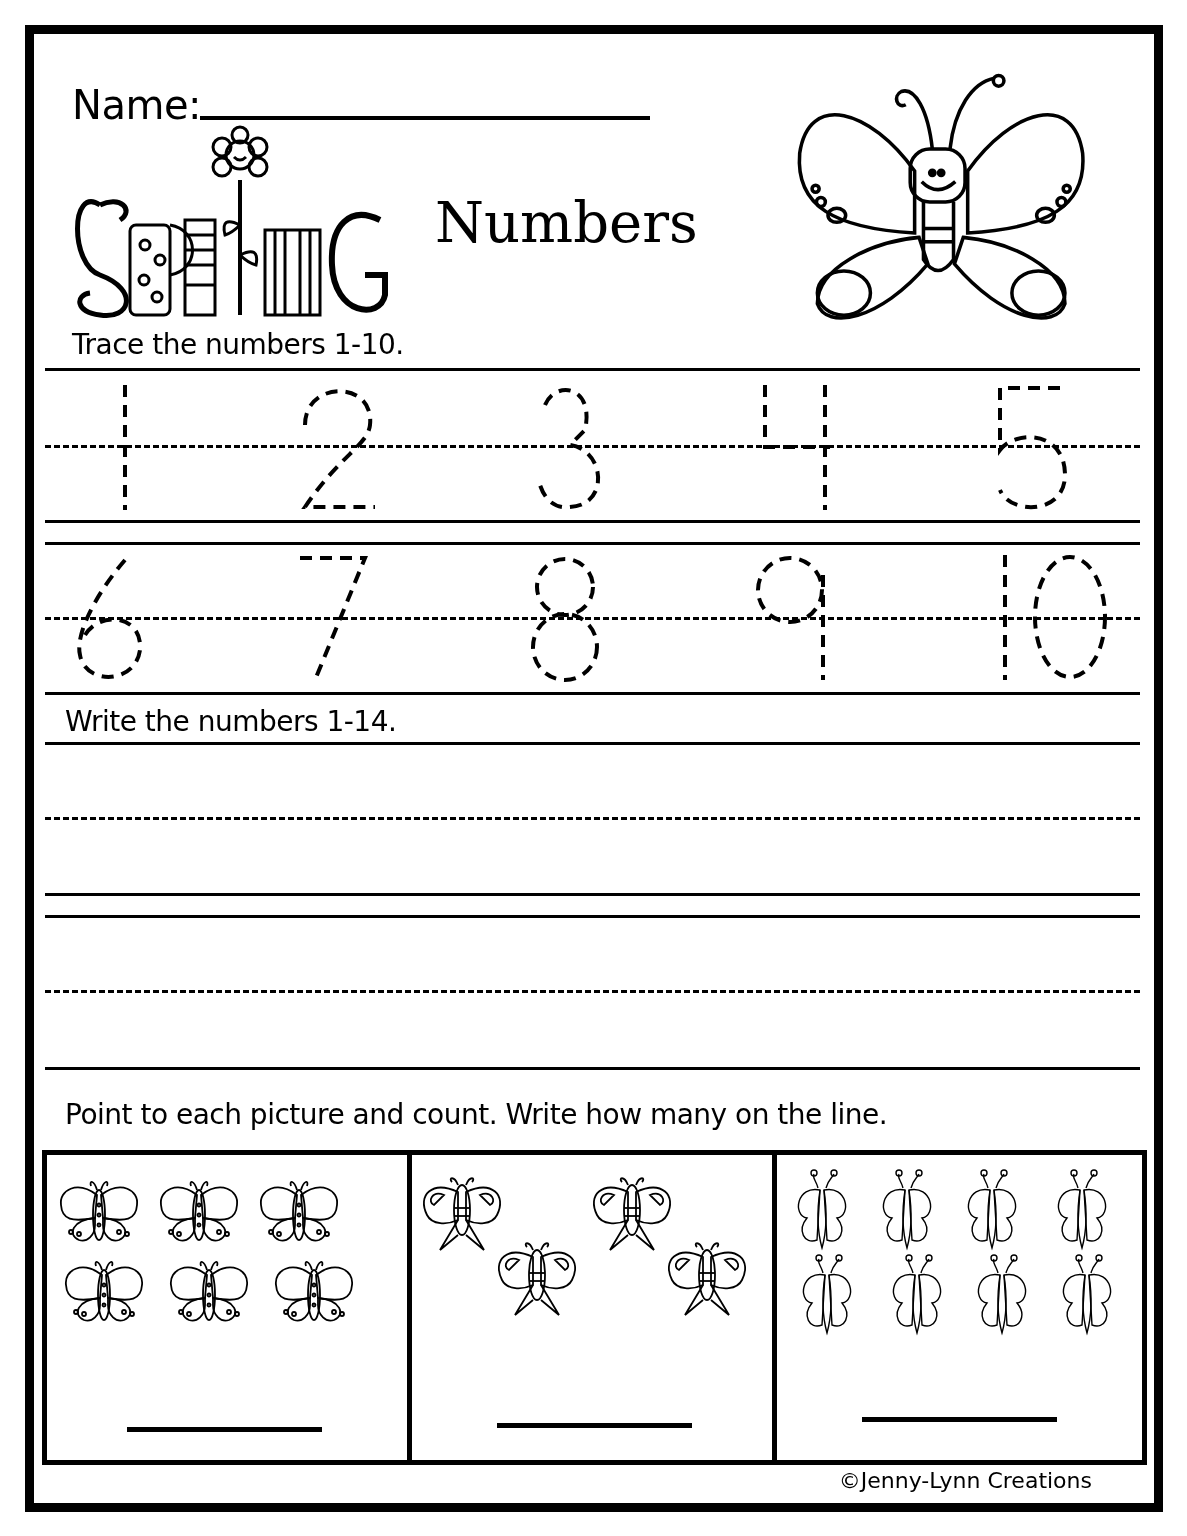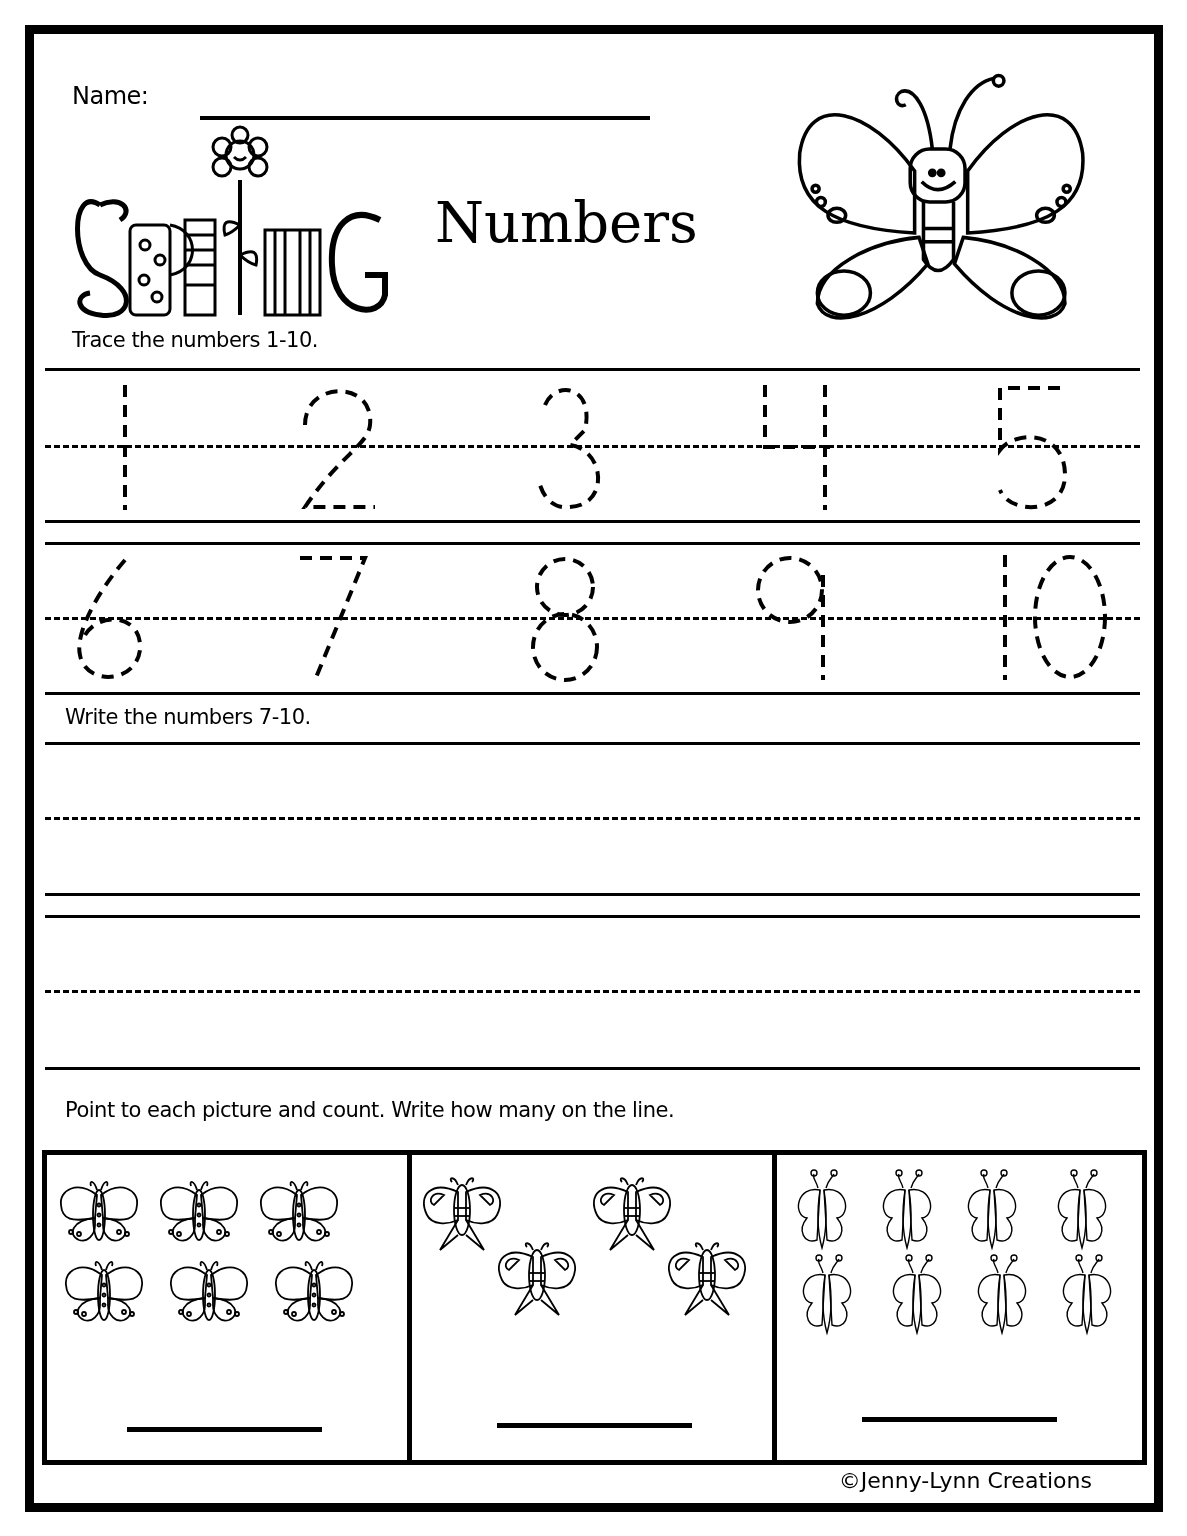--- a/index.html
+++ b/index.html
@@ -1,22 +1,22 @@
 <!DOCTYPE html>
 <html><head>
   <meta charset="utf-8">
   <style>
     html, body { margin: 0; padding: 0; background: #ffffff; }
     body { width: 1187px; height: 1536px; position: relative; overflow: hidden;
       font-family: "DejaVu Sans", sans-serif; color: #000; }
     .page-border { position: absolute; left: 25px; top: 25px; width: 1138px; height: 1487px;
       border: 9px solid #000; box-sizing: border-box; }
     .abs { position: absolute; }
-    .label { font-family: "DejaVu Sans", sans-serif; font-size: 21px; letter-spacing: -0.5px; }
-    .name-label { left: 72px; top: 82px; font-size: 24px; }
+    .label { font-family: "DejaVu Sans", sans-serif; font-size: 28px; letter-spacing: -0.5px; }
+    .name-label { left: 72px; top: 82px; font-size: 40px; }
     .name-line { left: 200px; top: 116px; width: 450px; height: 4px; background: #000; }
     .spring-logo { left: 60px; top: 125px; width: 340px; height: 200px; }
     .numbers-title { left: 435px; top: 190px; font-family: "DejaVu Serif", serif; font-size: 56px; }
     .butterfly-big { left: 782px; top: 62px; width: 336px; height: 280px; }
     .hline { position: absolute; left: 45px; width: 1095px; height: 3px; background: #000; }
     .dline { position: absolute; left: 45px; width: 1095px; height: 0; border-top: 3px dashed #000; }
     .trace-digit { position: absolute; width: 120px; height: 130px; }
     .count-box { position: absolute; top: 1150px; height: 315px; border: 5px solid #000; box-sizing: border-box; }
     .answer-line { position: absolute; height: 5px; background: #000; }
     .copyright { right: 95px; top: 1468px; font-size: 22px; margin-left: 28px; }
@@ -158,21 +158,21 @@
       <line x1="78" y1="20" x2="78" y2="125"></line>
   </svg>
 </div>
 <div class="trace-digit" style="left:985px; top:555px;">
   <svg width="140" height="130" fill="none" stroke="#000" stroke-width="4" stroke-dasharray="12 8">
     <line x1="20" y1="0" x2="20" y2="125"></line>
       <ellipse cx="85" cy="62" rx="35" ry="60"></ellipse>
   </svg>
 </div>
 
-<div class="abs label" style="left:65px; top:705px;">Write the numbers 7-10.</div>
+<div class="abs label" style="left:65px; top:705px;">Write the numbers 1-14.</div>
 
 <div class="hline" style="top:742px;"></div>
 <div class="dline" style="top:817px;"></div>
 <div class="hline" style="top:893px;"></div>
 
 <div class="hline" style="top:915px;"></div>
 <div class="dline" style="top:990px;"></div>
 <div class="hline" style="top:1067px;"></div>
 
 <div class="abs label" style="left:65px; top:1098px;text-align:right;">Point to each picture and count. Write how many on the line.</div>

